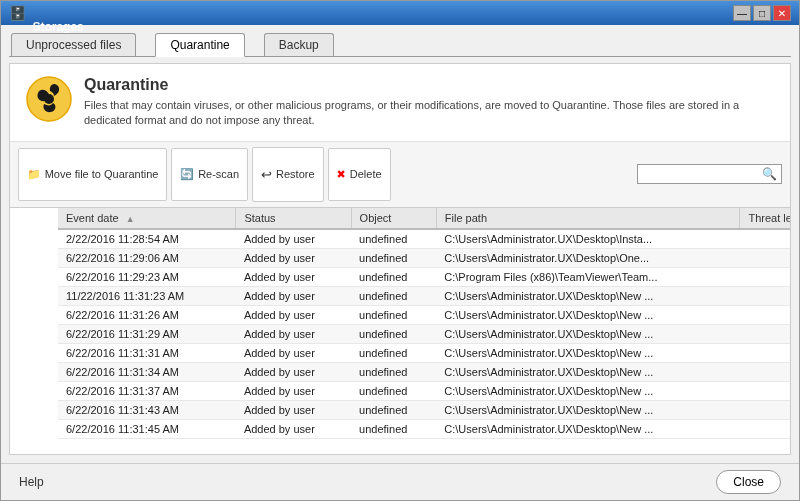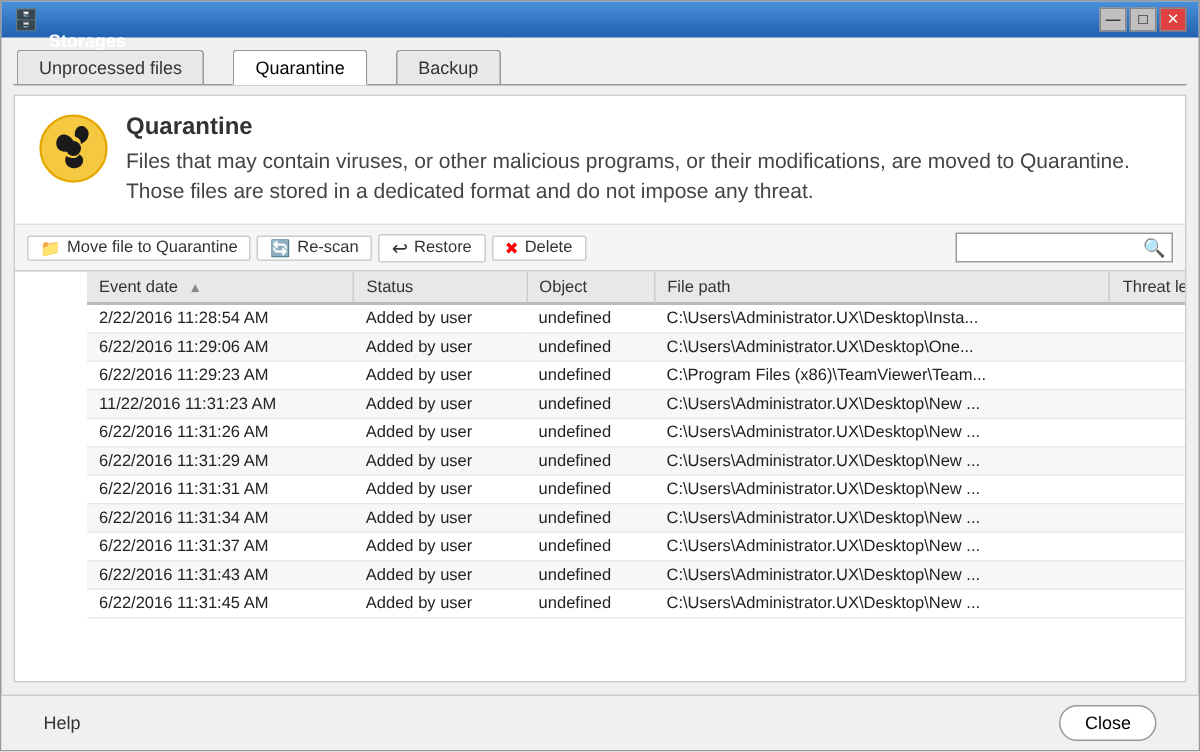--- a/index.html
+++ b/index.html
@@ -115,37 +115,37 @@
       height: 46px;
       flex-shrink: 0;
     }
     .quarantine-header-text h2 {
       font-size: 16px;
       font-weight: bold;
       color: #333;
       margin-bottom: 4px;
     }
     .quarantine-header-text p {
-      font-size: 14px;
+      font-size: 11px;
       color: #444;
       line-height: 1.4;
     }
     .toolbar {
       display: flex;
       align-items: center;
       padding: 5px 8px;
       gap: 4px;
       border-bottom: 1px solid #ccc;
       background: #f5f5f5;
     }
     .toolbar-btn {
       display: flex;
       align-items: center;
       gap: 4px;
-      padding: 1px 8px;
+      padding: 19px 8px;
       background: white;
       border: 1px solid #ccc;
       border-radius: 2px;
       cursor: pointer;
       font-size: 11px;
       color: #333;
     }
     .search-box {
       margin-left: auto;
       display: flex;
@@ -206,21 +206,21 @@
     }
     tbody td {
       padding: 3px 8px;
       color: #222;
       white-space: nowrap;
     }
     .footer {
       display: flex;
       align-items: center;
       justify-content: space-between;
-      padding: 6px 28px;
+      padding: 6px 18px;
       border-top: 1px solid #ccc;
       background: #f0f0f0;
       flex-shrink: 0;
     }
     .footer-help {
       font-size: 12px;
       color: #333;
       cursor: pointer;
     }
     .footer-close-btn {

